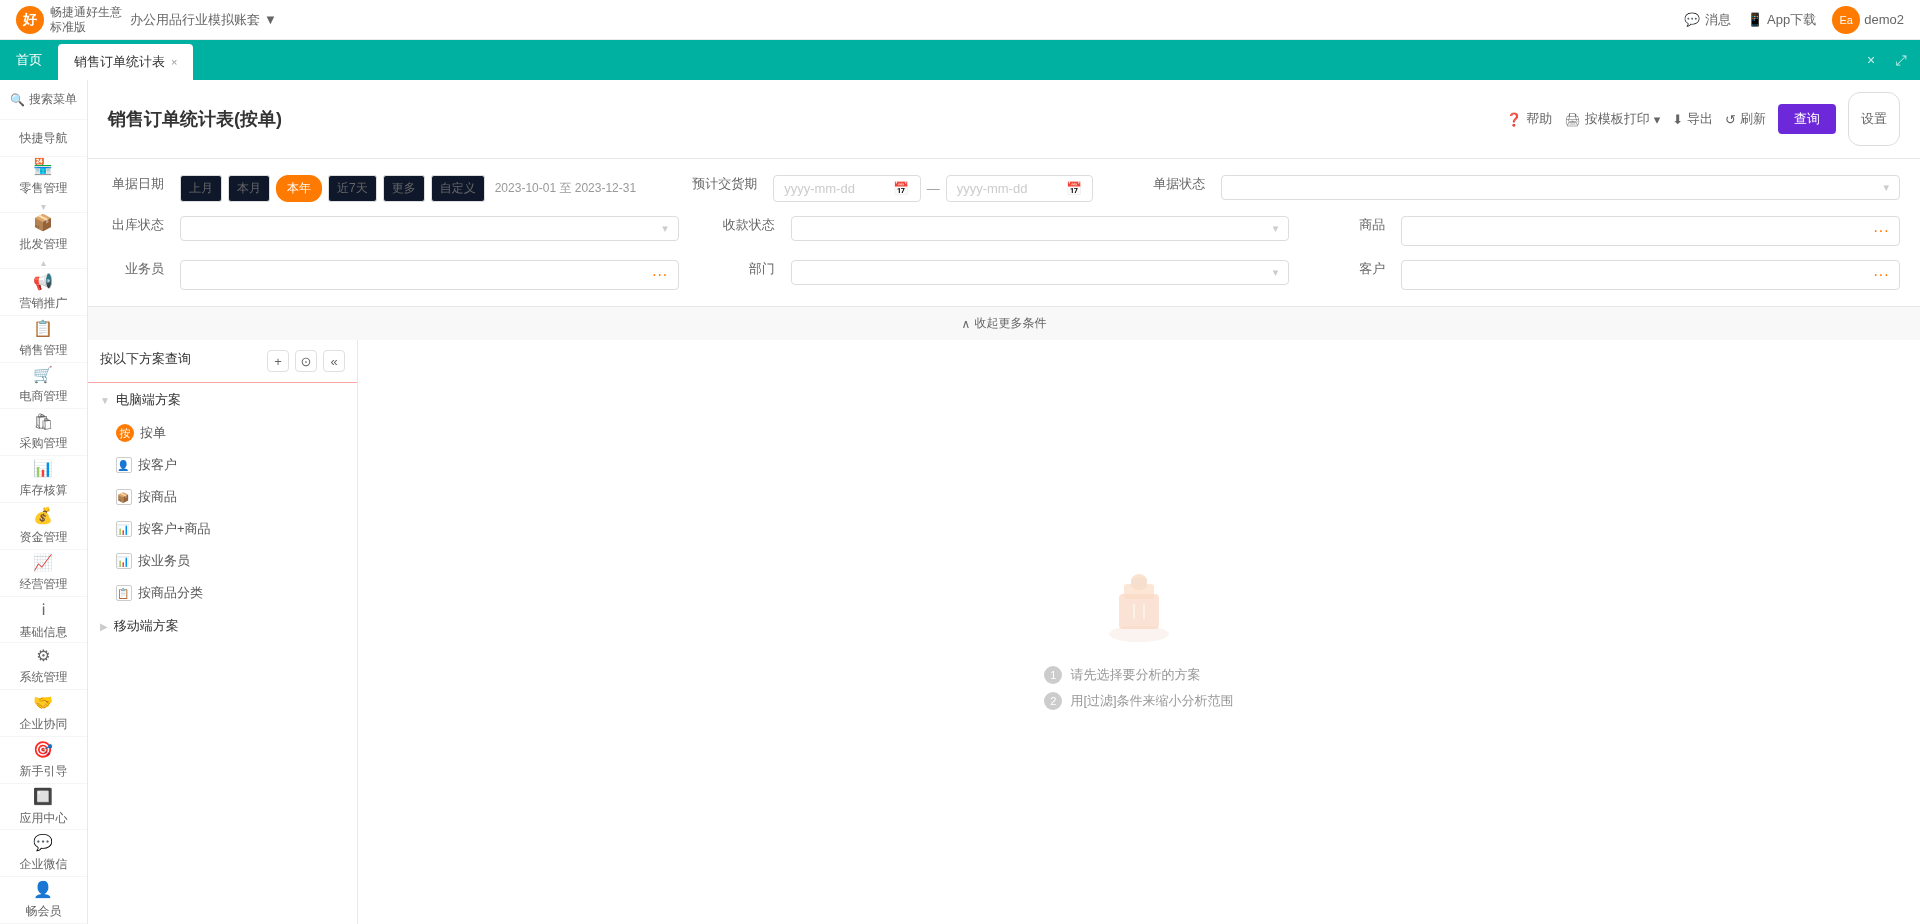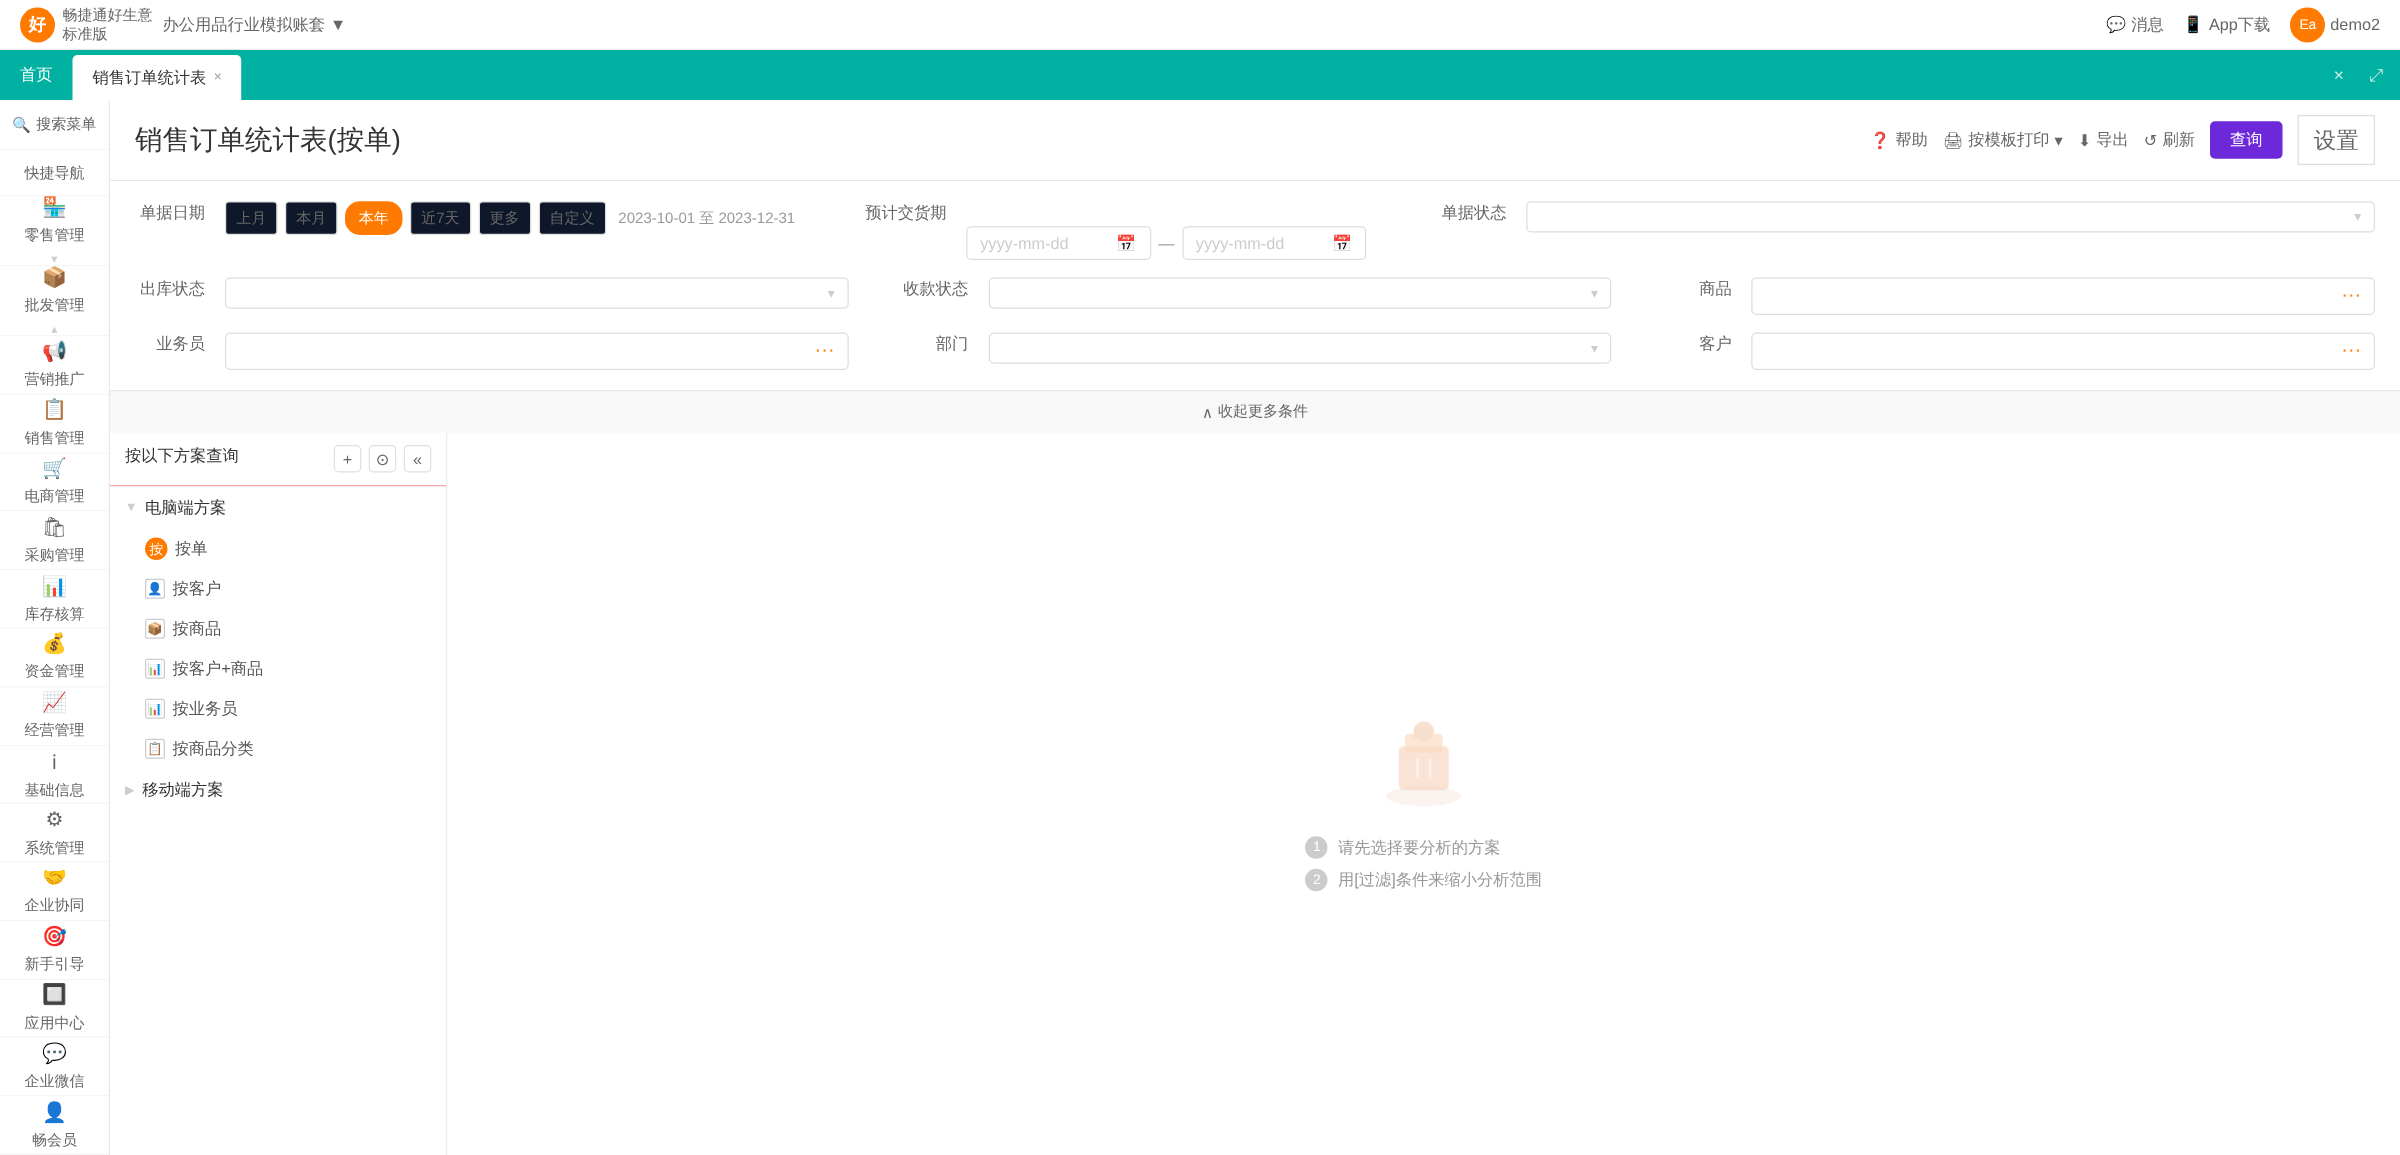--- a/index.html
+++ b/index.html
@@ -36,40 +36,40 @@
     .sidebar-item.has-arrow { position: relative; }
     .sidebar-arrow { font-size: 10px; color: #ccc; }
     .sidebar-search { height: 48px; display: flex; align-items: center; justify-content: center; font-size: 12px; color: #666; cursor: pointer; gap: 4px; border-bottom: 1px solid #f5f5f5; }
     .sidebar-quick { height: 44px; display: flex; align-items: center; justify-content: center; font-size: 12px; color: #666; cursor: pointer; border-bottom: 1px solid #f5f5f5; }
 
     
     .content-area { flex: 1; display: flex; flex-direction: column; overflow: hidden; background: #f5f5f5; }
 
     
     .page-title-bar { background: #fff; padding: 12px 20px 0 20px; border-bottom: 1px solid #e8e8e8; display: flex; align-items: center; justify-content: space-between; flex-shrink: 0; }
-    .page-title { font-size: 22px; font-weight: 400; color: #333; padding-bottom: 12px; }
+    .page-title { font-size: 18px; font-weight: 700; color: #333; padding-bottom: 12px; }
     .page-actions { display: flex; align-items: center; gap: 12px; padding-bottom: 12px; }
     .page-action-btn { display: flex; align-items: center; gap: 4px; color: #666; font-size: 13px; cursor: pointer; }
     .page-action-btn.primary { background: #6d28d9; color: white; padding: 6px 16px; border-radius: 4px; border: none; cursor: pointer; font-size: 13px; }
-    .page-action-btn.secondary { background: #fff; color: #666; padding: 7px 12px; border-radius: 0; border: 1px solid #ddd; cursor: pointer; font-size: 18px; }
+    .page-action-btn.secondary { background: #fff; color: #666; padding: 17px 12px; border-radius: 12px; border: 1px solid #ddd; cursor: pointer; font-size: 13px; }
 
     
     .filter-panel { background: #fff; padding: 16px 20px; flex-shrink: 0; }
     .filter-row { display: flex; align-items: flex-start; gap: 16px; margin-bottom: 14px; }
     .filter-row:last-child { margin-bottom: 0; }
     .filter-label { color: #666; font-size: 13px; min-width: 56px; text-align: right; flex-shrink: 0; }
     .filter-date-group { display: flex; align-items: center; gap: 6px; }
     .date-btn { padding: 4px 8px; border: 1px solid #ddd; border-radius: 3px; background: #0f172a; cursor: pointer; font-size: 12px; color: #666; }
     .date-btn.active { background: #ff7a00; color: white; border-color: #ff7a00; border-radius: 12px; padding: 4px 10px; }
     .date-range-text { color: #999; font-size: 12px; margin-left: 4px; }
     .filter-input-placeholder { color: #ccc; }
     .filter-select { border: 1px solid #ddd; border-radius: 4px; padding: 5px 10px; font-size: 13px; color: #333; display: flex; align-items: center; justify-content: space-between; cursor: pointer; min-width: 200px; flex: 1; }
     .filter-select-wide { min-width: 300px; flex: 1; }
     .select-arrow { color: #ccc; font-size: 11px; }
-    .date-input-group { display: flex; align-items: center; gap: 6px; flex: 1; max-width: 320px; margin-top: 20px; }
+    .date-input-group { display: flex; align-items: center; gap: 6px; flex: 1; max-width: 320px; }
     .date-input { border: 1px solid #ddd; border-radius: 4px; padding: 5px 10px; font-size: 13px; color: #ccc; flex: 1; display: flex; align-items: center; justify-content: space-between; }
     .date-icon { color: #ff7a00; font-size: 13px; }
     .date-sep { color: #999; }
     .filter-dots { color: #ff7a00; font-size: 16px; cursor: pointer; margin-left: 2px; }
 
     
     .collapse-bar { background: #f8f8f8; border-top: 1px solid #e8e8e8; padding: 8px; display: flex; align-items: center; justify-content: center; cursor: pointer; color: #666; font-size: 12px; gap: 4px; }
 
     
     .left-panel { width: 270px; background: #fff; border-right: 1px solid #e8e8e8; flex-shrink: 0; display: flex; flex-direction: column; }

